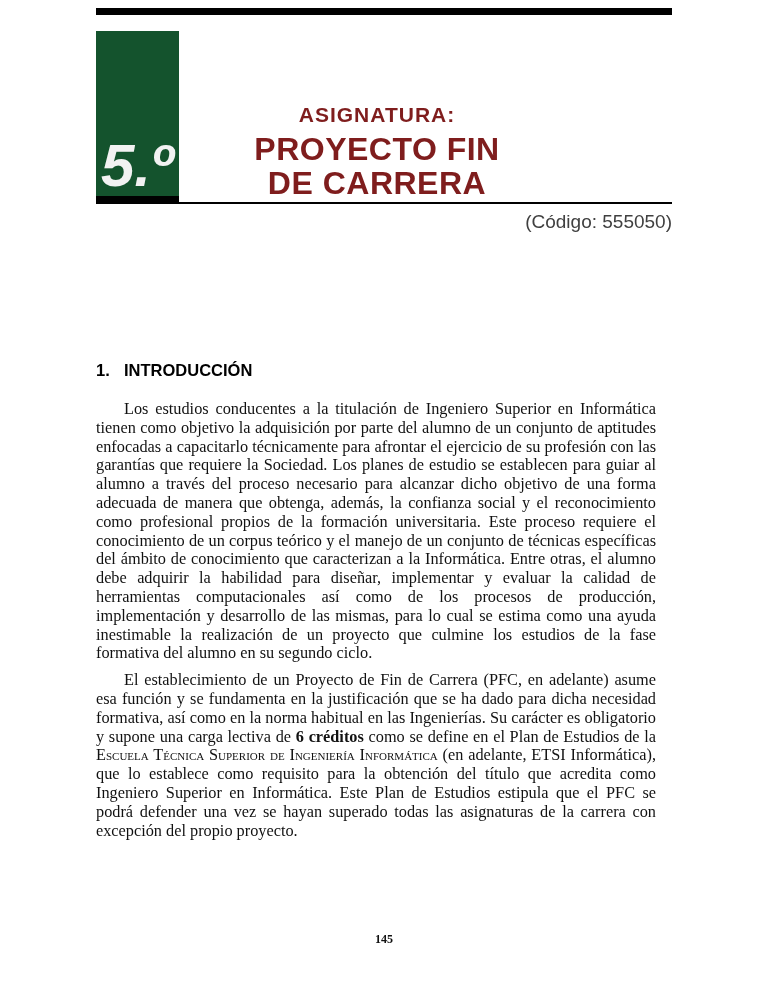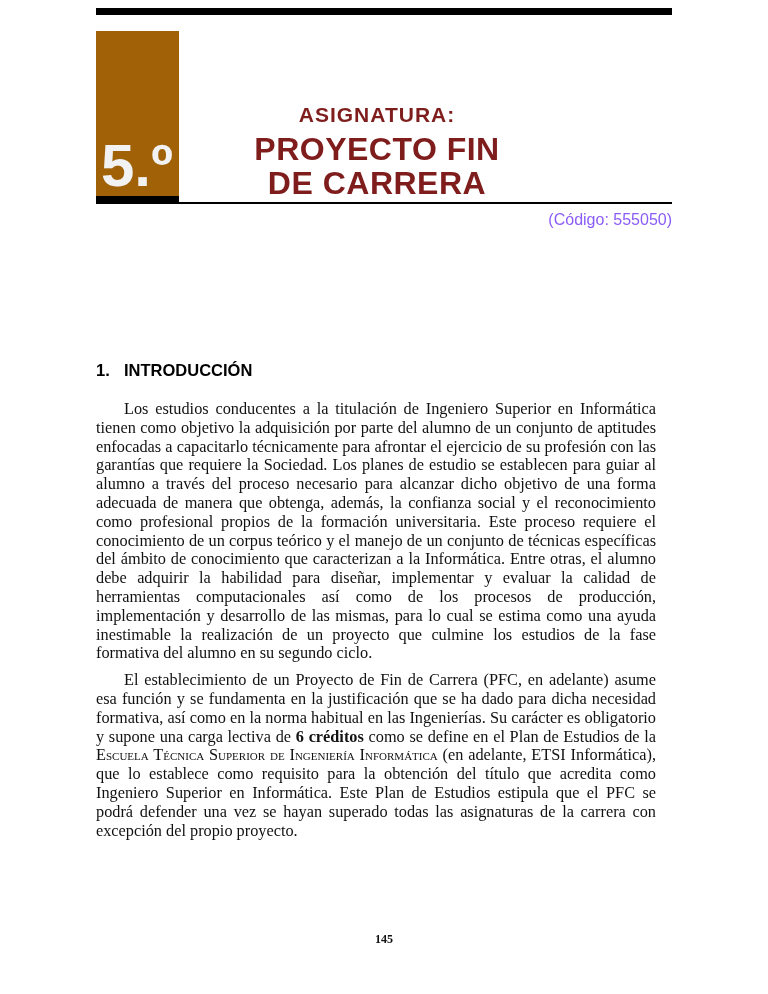--- a/index.html
+++ b/index.html
@@ -20,21 +20,22 @@
   .top-bar {
     position: absolute;
     left: 96px; top: 8px;
     width: 576px; height: 7px;
     background: #000;
   }
   .chapter-box {
     position: absolute;
     left: 96px; top: 31px;
     width: 83px; height: 165px;
-    background: #a16207;
+    background: #14532d;
+    font-style: italic;
   }
   .chapter-num {
     position: absolute;
     left: 5px; bottom: 2px;
     font-family: "Liberation Sans", sans-serif;
     font-weight: bold;
     font-size: 60px;
     line-height: 0.95;
     color: #f2f2f2;
   }
@@ -66,22 +67,22 @@
   }
   .title-line {
     font-size: 32px;
     line-height: 1.05;
     letter-spacing: 0.5px;
   }
   .codigo {
     position: absolute;
     right: 96px; top: 211px;
     font-family: "Liberation Sans", sans-serif;
-    font-size: 16px;
-    color: #8b5cf6;
+    font-size: 19px;
+    color: #404040;
   }
   
   .body-block {
     position: absolute;
     left: 96px; top: 361px;
     width: 576px;
   }
   .section-heading {
     margin: 0 0 20px 0;
     font-family: "Liberation Sans", sans-serif;

